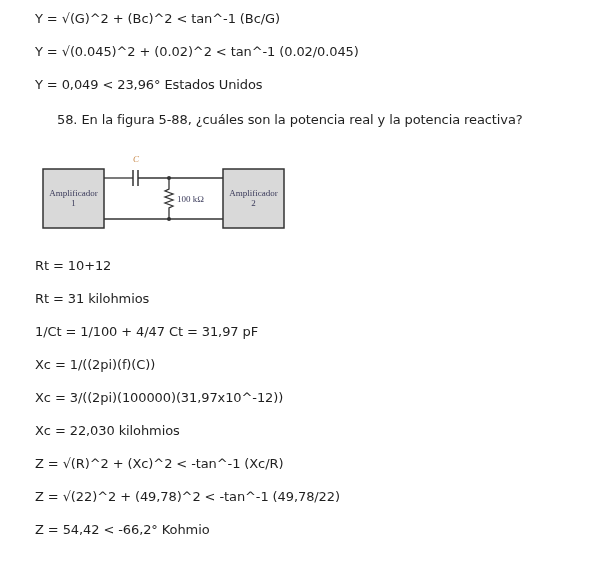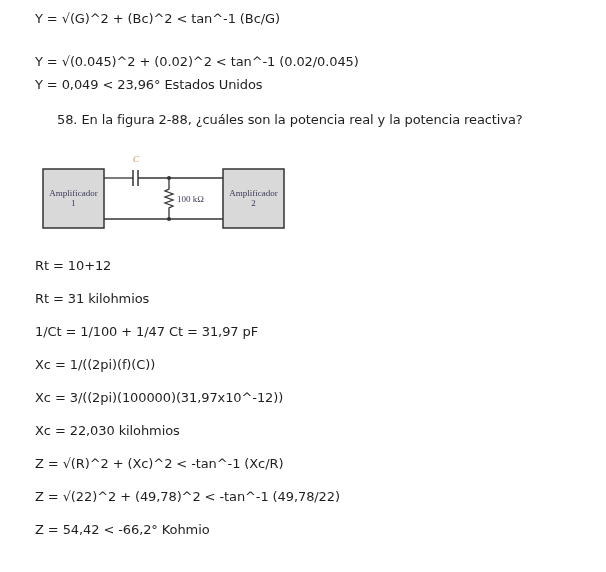--- a/index.html
+++ b/index.html
@@ -14,24 +14,24 @@
       letter-spacing: -0.1px;
     }
     .line.indent { left: 57px; }
     #circuit { position: absolute; left: 34px; top: 150px; }
     .fig-text { font-family: "Liberation Serif", "DejaVu Serif", serif; fill: #3a3a5a; }
   </style>
 </head>
 <body>
 
 <div class="line" style="top:10px">Y = √(G)^2 + (Bc)^2 &lt; tan^-1 (Bc/G)</div>
-<div class="line" style="top:53px">Y = √(0.045)^2 + (0.02)^2 &lt; tan^-1 (0.02/0.045)</div>
+<div class="line" style="top:43px">Y = √(0.045)^2 + (0.02)^2 &lt; tan^-1 (0.02/0.045)</div>
 <div class="line" style="top:76px">Y = 0,049 &lt; 23,96° Estados Unidos</div>
 
-<div class="line indent" style="top:111px">58. En la figura 2-88, ¿cuáles son la potencia real y la potencia reactiva?</div>
+<div class="line indent" style="top:111px">58. En la figura 5-88, ¿cuáles son la potencia real y la potencia reactiva?</div>
 
 <svg id="circuit" width="260" height="82" viewBox="0 0 260 82">
 
   <rect x="9" y="19" width="61" height="59" fill="#d9d9d9" stroke="#333" stroke-width="1.5"></rect>
   <text class="fig-text" x="39.5" y="46" font-size="9" text-anchor="middle">Amplificador</text>
   <text class="fig-text" x="39.5" y="56" font-size="9" text-anchor="middle">1</text>
 
   <line x1="70" y1="28" x2="99" y2="28" stroke="#333" stroke-width="1.3"></line>
   <line x1="99" y1="20" x2="99" y2="36" stroke="#333" stroke-width="1.5"></line>
   <line x1="104" y1="20" x2="104" y2="36" stroke="#333" stroke-width="1.5"></line>
@@ -46,20 +46,20 @@
   <polyline points="135,28 135,39 131,41 139,44 131,47 139,50 131,53 139,56 135,58 135,69" fill="none" stroke="#333" stroke-width="1.3"></polyline>
   <text class="fig-text" x="143" y="52" font-size="9">100 kΩ</text>
 
   <rect x="189" y="19" width="61" height="59" fill="#d9d9d9" stroke="#333" stroke-width="1.5"></rect>
   <text class="fig-text" x="219.5" y="46" font-size="9" text-anchor="middle">Amplificador</text>
   <text class="fig-text" x="219.5" y="56" font-size="9" text-anchor="middle">2</text>
 </svg>
 
 <div class="line" style="top:257px">Rt = 10+12</div>
 <div class="line" style="top:290px">Rt = 31 kilohmios</div>
-<div class="line" style="top:323px">1/Ct = 1/100 + 1/47 Ct = 31,97 pF</div>
+<div class="line" style="top:323px">1/Ct = 1/100 + 4/47 Ct = 31,97 pF</div>
 <div class="line" style="top:356px">Xc = 1/((2pi)(f)(C))</div>
 <div class="line" style="top:389px">Xc = 3/((2pi)(100000)(31,97x10^-12))</div>
 <div class="line" style="top:422px">Xc = 22,030 kilohmios</div>
 <div class="line" style="top:455px">Z = √(R)^2 + (Xc)^2 &lt; -tan^-1 (Xc/R)</div>
 <div class="line" style="top:488px">Z = √(22)^2 + (49,78)^2 &lt; -tan^-1 (49,78/22)</div>
 <div class="line" style="top:521px">Z = 54,42 &lt; -66,2° Kohmio</div>
 <div class="line" style="top:576px">FP = cosθ</div>
 
 </body></html>

